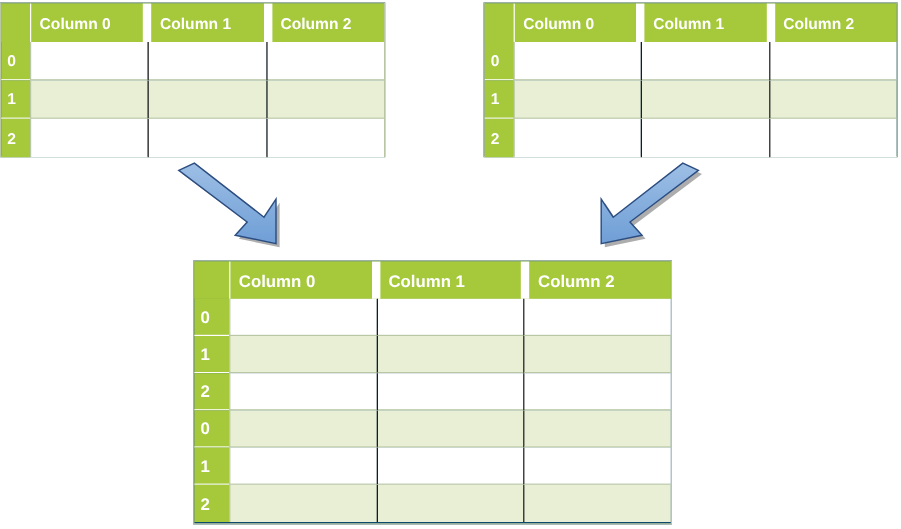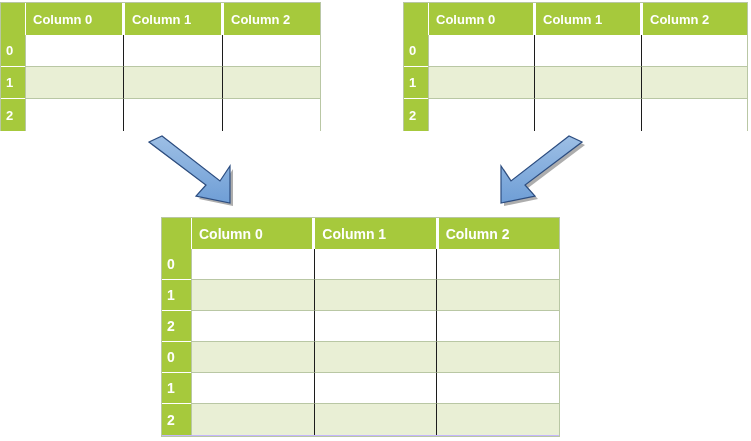--- a/index.html
+++ b/index.html
@@ -20,21 +20,21 @@
     left: 0; top: 0;
     width: 751px;
     height: 441px;
   }
 
   
   .tbl {
     position: absolute;
     box-sizing: border-box;
     border: 1px solid #b9c7a4;
-    background: #c4b5fd;
+    background: #0c4a6e;
   }
   .tbl .row {
     display: flex;
     box-sizing: border-box;
     width: 100%;
   }
   .tbl .idx {
     box-sizing: border-box;
     background: #a6c93c;
     color: #ffffff;
@@ -60,21 +60,21 @@
     background: #a6c93c;
     border-bottom: none;
   }
   .tbl .head .cell {
     background: #a6c93c;
     color: #ffffff;
     font-weight: bold;
     display: flex;
     align-items: center;
     padding-left: 7px;
-    border-left: 3px solid #ffffff;
+    border-left: 7px solid #ffffff;
     border-bottom: none;
   }
   .tbl .head .cell.first { border-left: 1px solid #ffffff; }
 
   .tbl .row.alt .cell { background: #e9efd5; }
   .tbl .row.plain .cell { background: #ffffff; }
   .tbl .row.last .cell { border-bottom: none; }
   .tbl .row.last .idx { border-bottom: none; }
 
   

